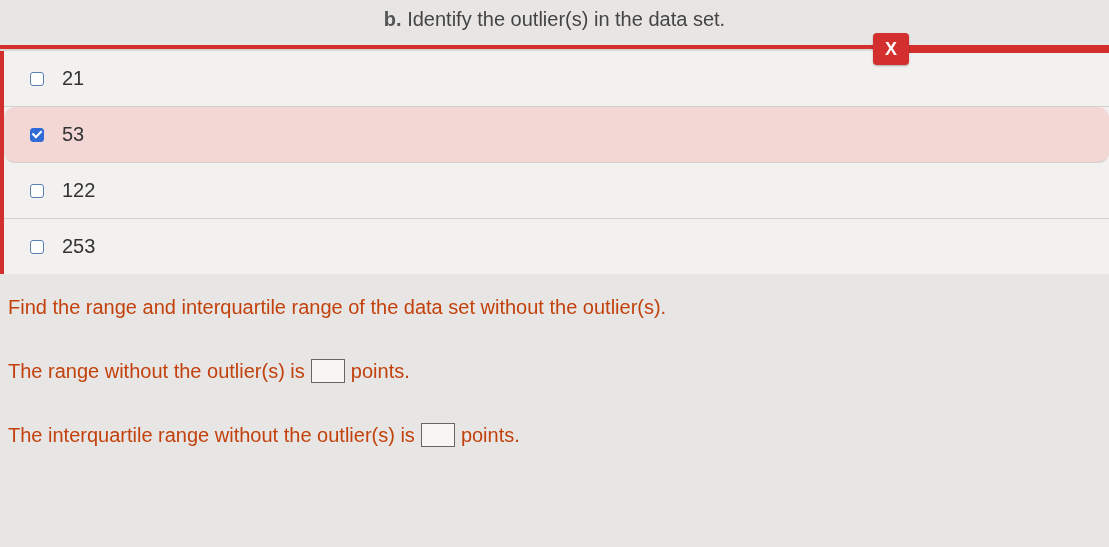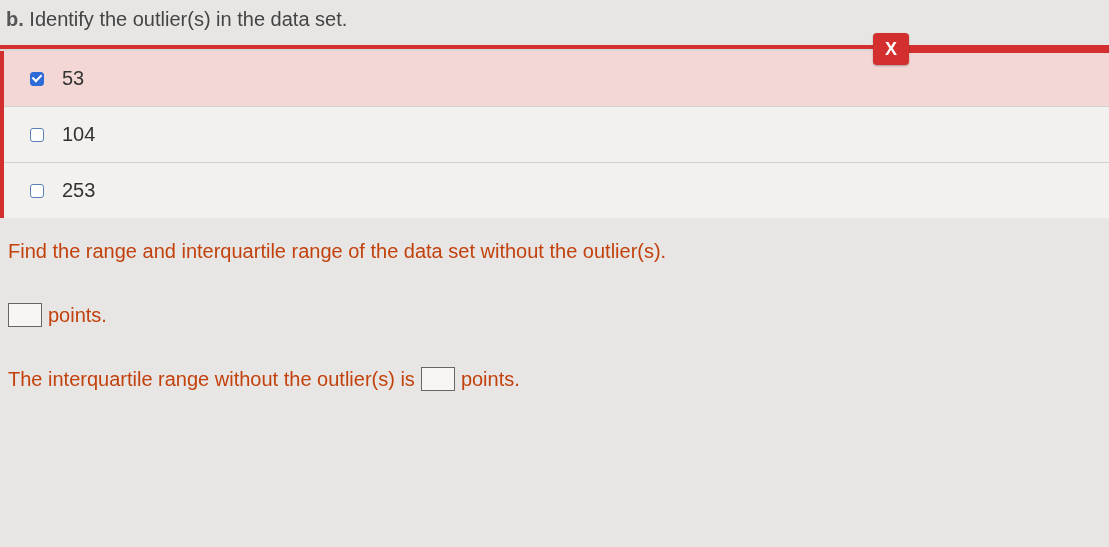--- a/index.html
+++ b/index.html
@@ -8,20 +8,21 @@
     background: #e8e6e4;
     width: 1109px;
     height: 547px;
     overflow: hidden;
     color: #3a3a3a;
   }
   .question-header {
     padding: 8px 6px 14px 6px;
     font-size: 20px;
     color: #444;
+    text-align: center;
   }
   .question-header .part-label {
     font-weight: bold;
     color: #555;
   }
   .feedback-bar {
     position: relative;
     height: 6px;
     background: #d9d7d5;
     border-top: 4px solid #d32f2f;
@@ -59,20 +60,21 @@
     display: flex;
     align-items: center;
     gap: 18px;
     padding: 16px 26px;
     border-bottom: 1px solid #d3d1cf;
     font-size: 20px;
     color: #333;
   }
   .option-row.selected-wrong {
     background: #f2d7d5;
+    border-radius: 11px;
   }
   .option-row:last-child { border-bottom: none; }
   .chk {
     width: 14px;
     height: 14px;
     border: 1.5px solid #5a7fb5;
     border-radius: 3px;
     background: #fff;
     display: inline-flex;
     align-items: center;
@@ -121,38 +123,43 @@
 </div>
 
 <div class="feedback-bar">
   <div class="right-red"></div>
   <div class="x-badge">
     <span>X</span>
   </div>
 </div>
 
 <div class="options">
+  <div class="option-row">
+    <span class="chk"></span>
+    <span>21</span>
+  </div>
   <div class="option-row selected-wrong">
     <span class="chk checked"></span>
     <span>53</span>
   </div>
   <div class="option-row">
     <span class="chk"></span>
-    <span>104</span>
+    <span>122</span>
   </div>
   <div class="option-row">
     <span class="chk"></span>
     <span>253</span>
   </div>
 </div>
 
 <div class="below">
   <div>Find the range and interquartile range of the data set without the outlier(s).</div>
 
   <div class="sentence">
+    <span>The range without the outlier(s) is</span>
     <span class="blank"></span>
     <span>points.</span>
   </div>
 
   <div class="sentence">
     <span>The interquartile range without the outlier(s) is</span>
     <span class="blank"></span>
     <span>points.</span>
   </div>
 </div>

